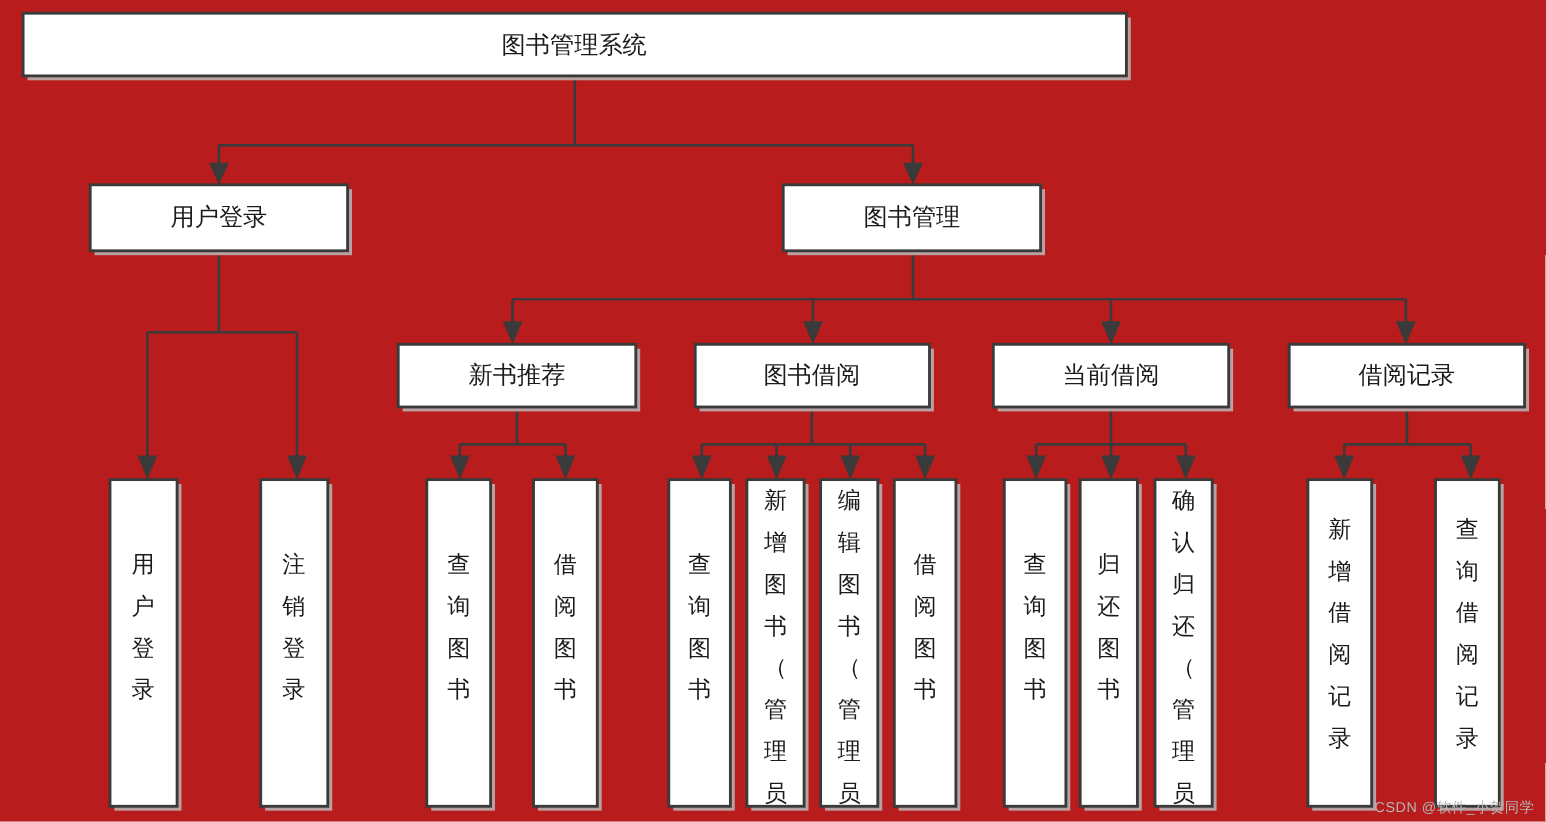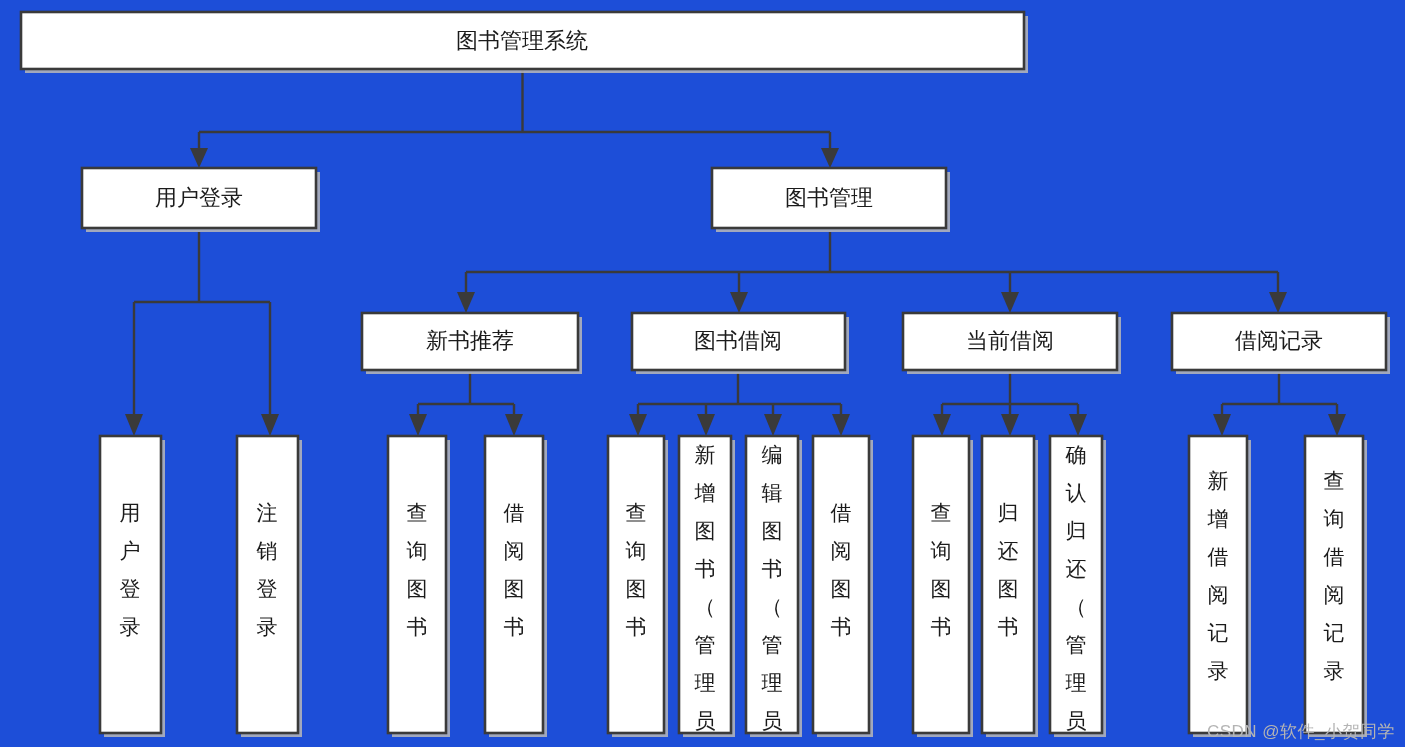--- a/index.html
+++ b/index.html
@@ -8,21 +8,21 @@
     padding: 0;
     background: #ffffff;
   }
   body {
     font-family: "Liberation Sans", "DejaVu Sans", sans-serif;
   }
   #diagram-root {
     position: relative;
     width: 1405px;
     height: 747px;
-    background: #1d4ed8;
+    background: #b91c1c;
     overflow: hidden;
   }
   svg.diagram-canvas {
     position: absolute;
     top: 0;
     left: 0;
     width: 1405px;
     height: 747px;
     display: block;
   }
@@ -55,21 +55,21 @@
     font-family: "Liberation Sans", "DejaVu Sans", sans-serif;
     fill: #1b1b1b;
     font-size: 21px;
     text-anchor: middle;
   }
   .watermark {
     position: absolute;
     right: 10px;
     bottom: 4px;
     font-family: "Liberation Sans", "DejaVu Sans", sans-serif;
-    font-size: 17px;
+    font-size: 13px;
     color: #b4b4b4;
     letter-spacing: 0.5px;
     white-space: nowrap;
     user-select: none;
   }
 </style>
 </head>
 <body>
 
 <div id="diagram-root">

